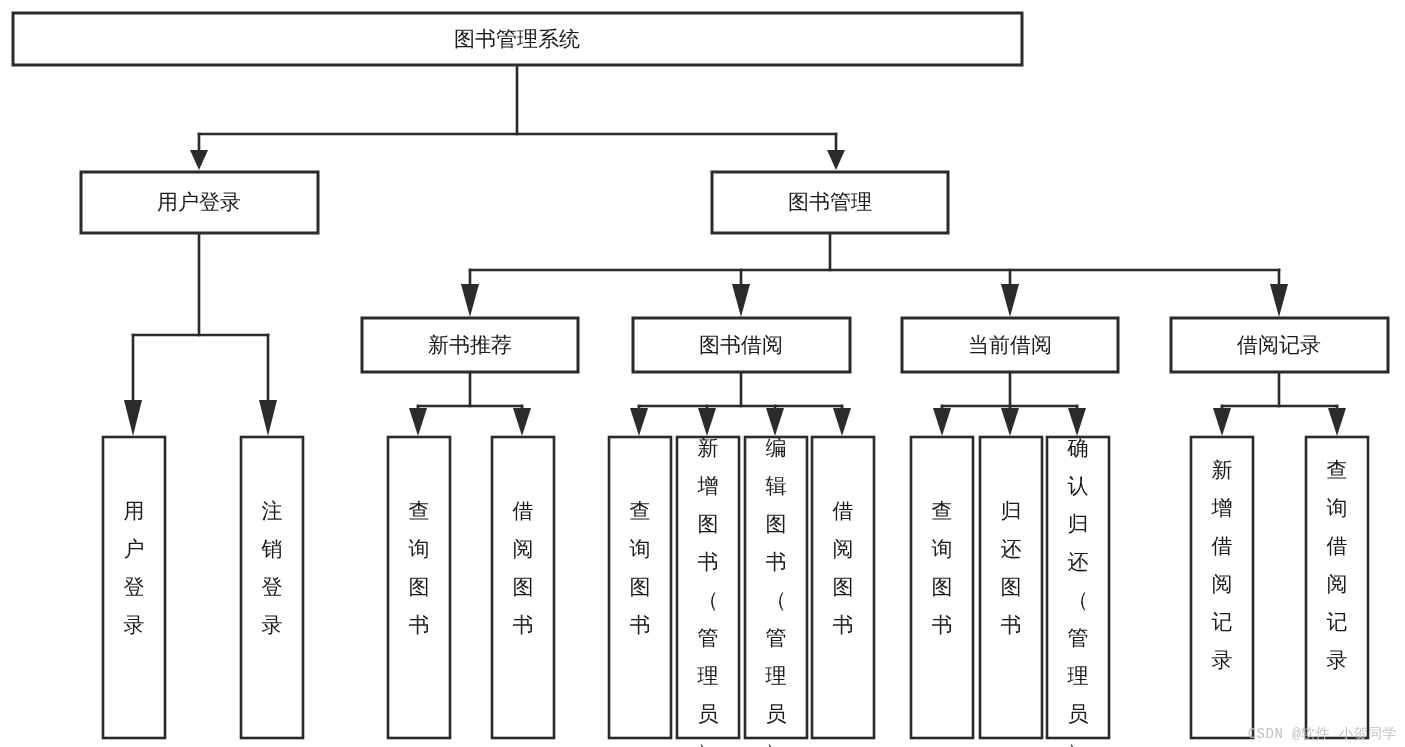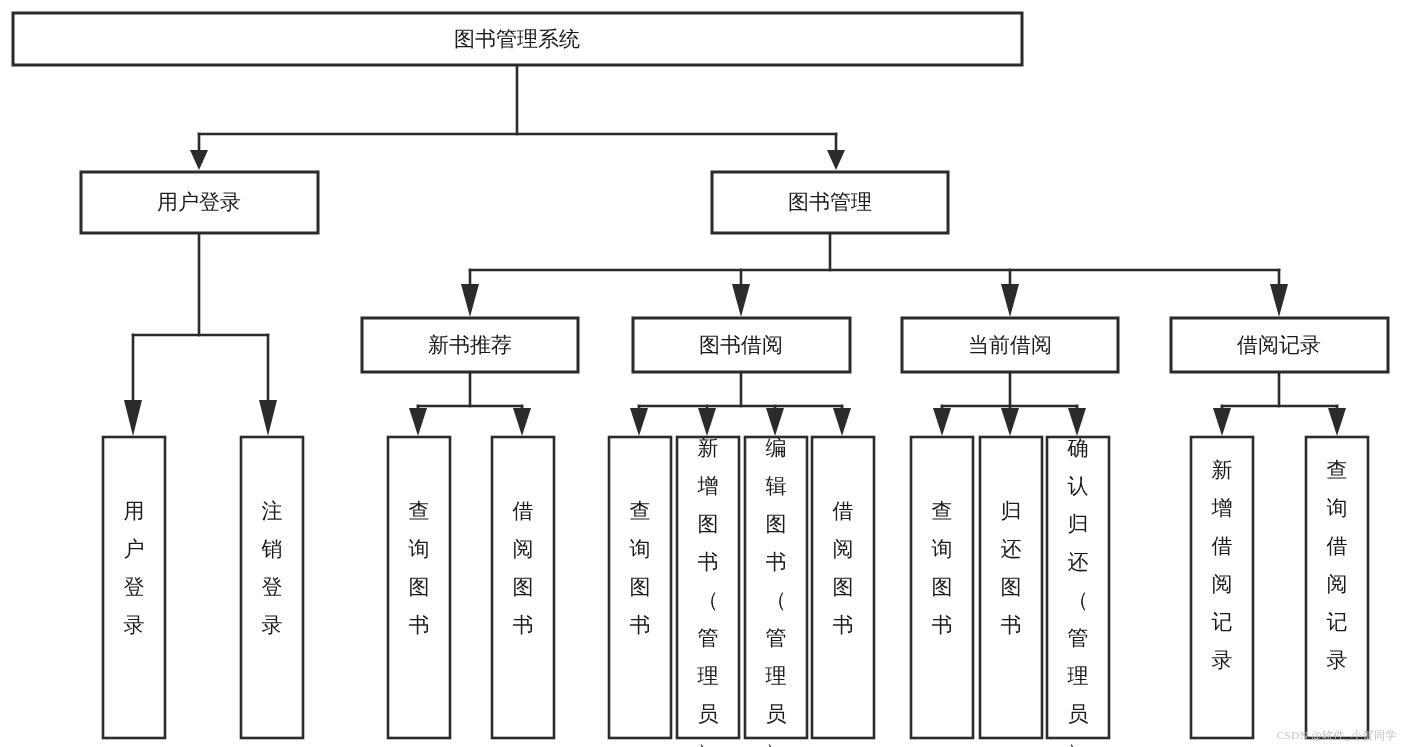--- a/index.html
+++ b/index.html
@@ -49,22 +49,22 @@
     stroke-linecap: square;
   }
   .arrowhead {
     fill: #2b2b2b;
   }
   .watermark {
     position: absolute;
     right: 8px;
     bottom: 4px;
     color: #c2c2c2;
-    font-size: 11px;
-    font-family: Liberation Serif, serif;
+    font-size: 14px;
+    font-family: Liberation Mono, monospace;
     letter-spacing: 0.5px;
     white-space: nowrap;
     pointer-events: none;
   }
 </style>
 </head>
 <body>
 
 <svg id="diagram" viewBox="0 0 1405 747" xmlns="http://www.w3.org/2000/svg">
 

